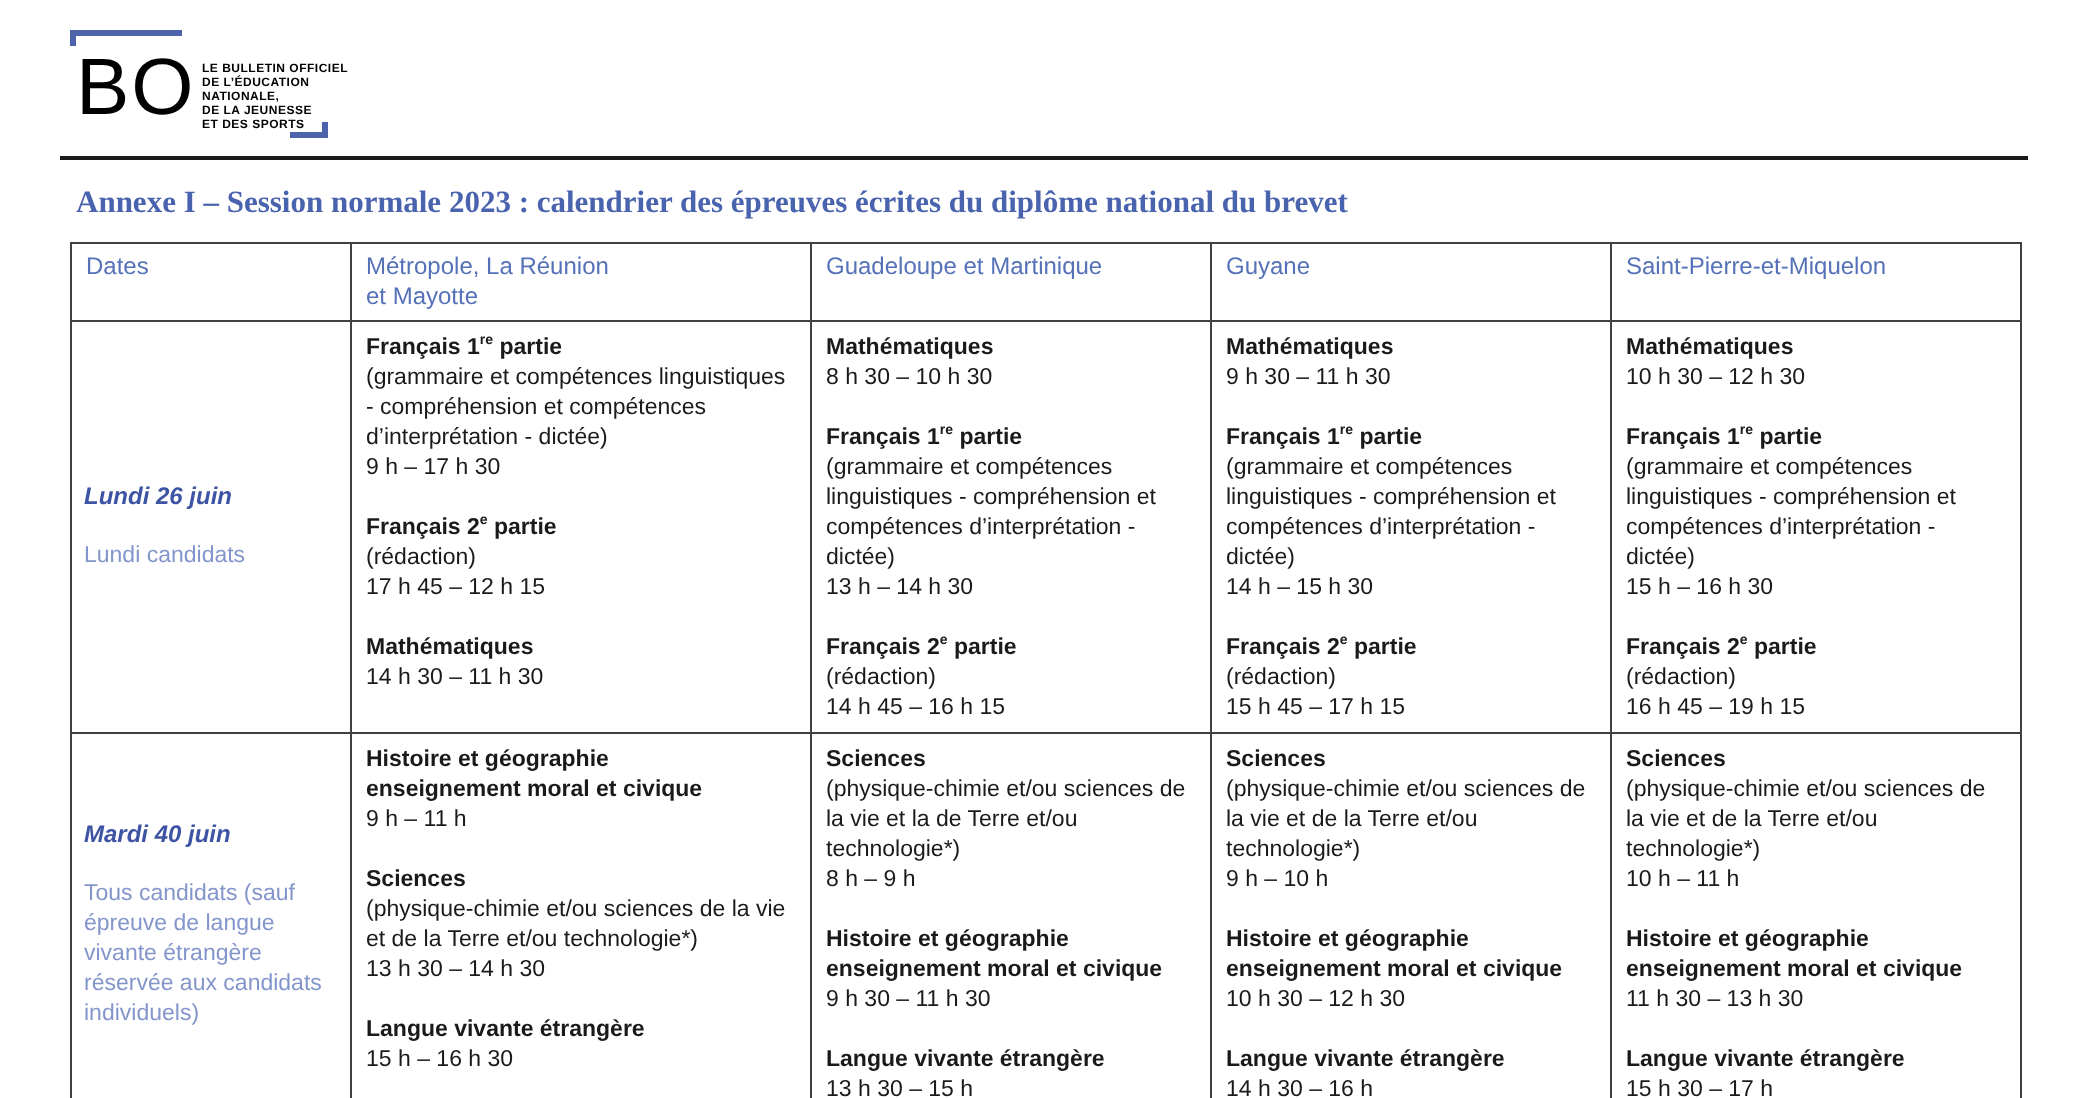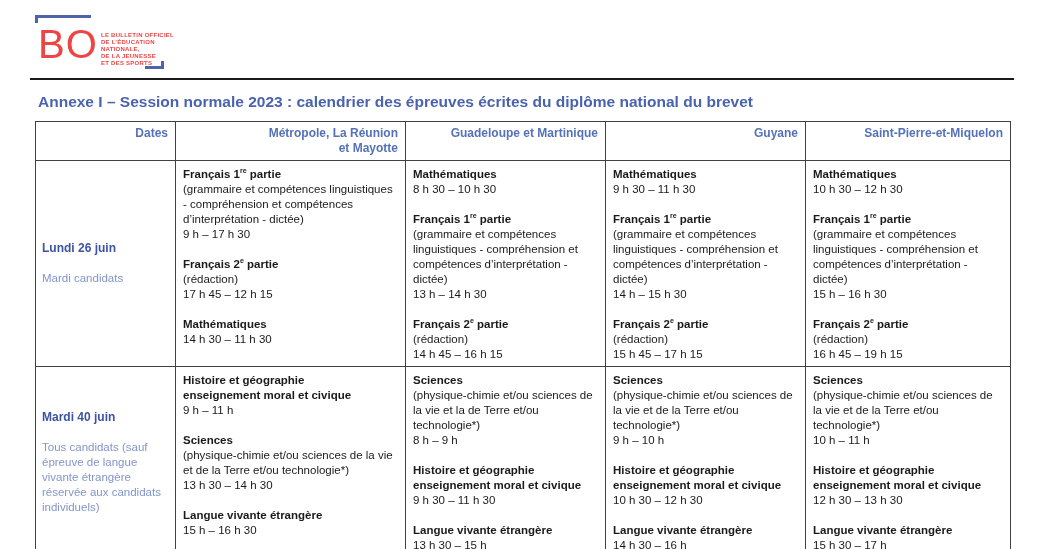--- a/index.html
+++ b/index.html
@@ -3,43 +3,43 @@
 <meta charset="utf-8">
 <style>
   * { box-sizing: border-box; }
   html,body { margin:0; padding:0; }
   body {
     width:1044px; height:549px; overflow:hidden; background:#ffffff;
     font-family:"Liberation Sans","DejaVu Sans",sans-serif; color:#1a1a1a;
   }
   
   .topbar { display:flex; justify-content:space-between; align-items:flex-end; padding:12px 30px 3px 35px; height:78px; }
-  .logo { position:relative; width:180px; height:60px; color:#ef4444; }
+  .logo { position:relative; width:180px; height:60px; color:#000000; }
   .logo-bo { position:absolute; left:3px; top:9px; font-size:40px; line-height:40px; letter-spacing:1px; font-weight:normal; }
   .bracket-top { position:absolute; left:0; top:0; width:56px; height:3px; background:#4d64ab; }
   .bracket-top::before { content:""; position:absolute; left:0; top:3px; width:3px; height:5px; background:#4d64ab; }
   .bracket-bottom { position:absolute; left:110px; top:51px; width:19px; height:3px; background:#4d64ab; }
   .bracket-bottom::before { content:""; position:absolute; right:0; bottom:3px; width:3px; height:5px; background:#4d64ab; }
   .logo-caption { position:absolute; left:66px; top:17px; font-size:6px; line-height:7px; font-weight:bold; letter-spacing:.25px; }
   .issue { font-size:13px; color:#111; padding-bottom:1px; }
   .rule { height:2px; background:#1a1a1a; margin:0 30px; }
   
-  .title { color:#4a63ae; font-size:15.5px; font-weight:bold; margin:13px 30px 10px 38px; }
+  .title { color:#4a63ae; font-size:15.5px; font-weight:bold; margin:13px 30px 10px 38px;font-family:Liberation Serif, serif; }
   
   table.cal { border-collapse:collapse; table-layout:fixed; width:975px; margin-left:35px; }
   .cal th, .cal td { border:1px solid #404040; }
   .cal th {
-    color:#5571b8; font-size:12px; line-height:15px; font-weight:bold;
-    text-align:right; vertical-align:top; padding:4px 7px; white-space:pre-line; height:34px;
+    color:#5571b8; font-size:12px; line-height:15px; font-weight:normal;
+    text-align:left; vertical-align:top; padding:4px 7px; white-space:pre-line; height:34px;
   }
   .cal td { vertical-align:top; padding:6px 7px 4px; font-size:11.5px; line-height:15px; }
   tr.r1 > td { height:192px; }
   tr.r2 > td { height:170px; }
   td.date { vertical-align:middle; padding:5px 6px; }
-  .day  { color:#3d53a3; font-size:12px; font-weight:bold; margin-bottom:15px; }
+  .day  { color:#3d53a3; font-size:12px; font-weight:bold; margin-bottom:15px;font-style:italic; }
   .note { color:#8395cb; font-size:11.5px; line-height:15px; }
   .exam { margin-bottom:15px; }
   .exam:last-child { margin-bottom:0; }
   .b { font-weight:bold; }
   .exam sup { font-size:7px; line-height:0; vertical-align:super; }
 </style>
 </head>
 <body>
 
 <div class="topbar">
@@ -75,21 +75,21 @@
 et Mayotte</th>
       <th>Guadeloupe et Martinique</th>
       <th>Guyane</th>
       <th>Saint-Pierre-et-Miquelon</th>
     </tr>
   </thead>
   <tbody>
     <tr class="r1">
       <td class="date">
         <div class="day">Lundi 26 juin</div>
-        <div class="note">Mardi candidats</div>
+        <div class="note">Lundi candidats</div>
       </td>
       <td>
         <div class="exam">
           <div class="b"><span>Français 1</span><sup>re</sup><span> partie</span></div>
           <div>(grammaire et compétences linguistiques - compréhension et compétences d’interprétation - dictée)</div>
           <div>9 h – 17 h 30</div>
         </div>
         <div class="exam">
           <div class="b"><span>Français 2</span><sup>e</sup><span> partie</span></div>
           <div>(rédaction)</div>
@@ -204,21 +204,21 @@
       </td>
       <td>
         <div class="exam">
           <div class="b">Sciences</div>
           <div>(physique-chimie et/ou sciences de la vie et de la Terre et/ou technologie*)</div>
           <div>10 h – 11 h</div>
         </div>
         <div class="exam">
           <div class="b">Histoire et géographie</div>
           <div class="b">enseignement moral et civique</div>
-          <div>12 h 30 – 13 h 30</div>
+          <div>11 h 30 – 13 h 30</div>
         </div>
         <div class="exam">
           <div class="b">Langue vivante étrangère</div>
           <div>15 h 30 – 17 h</div>
         </div>
       </td>
     </tr>
   </tbody>
 </table>
 

